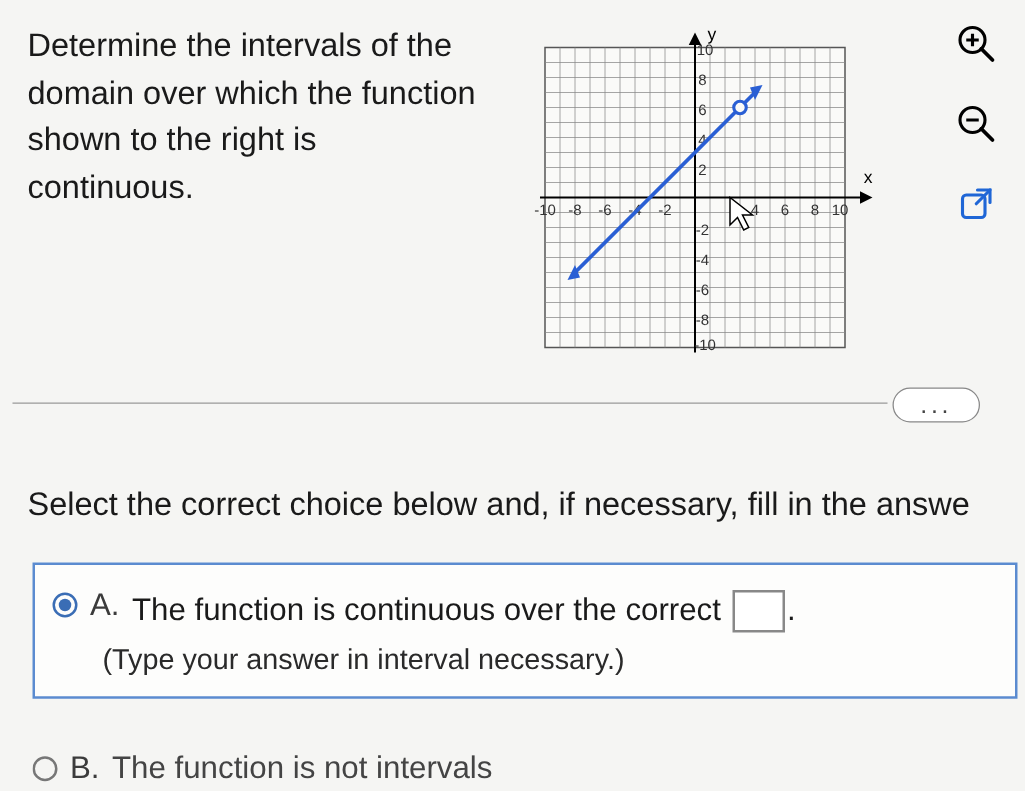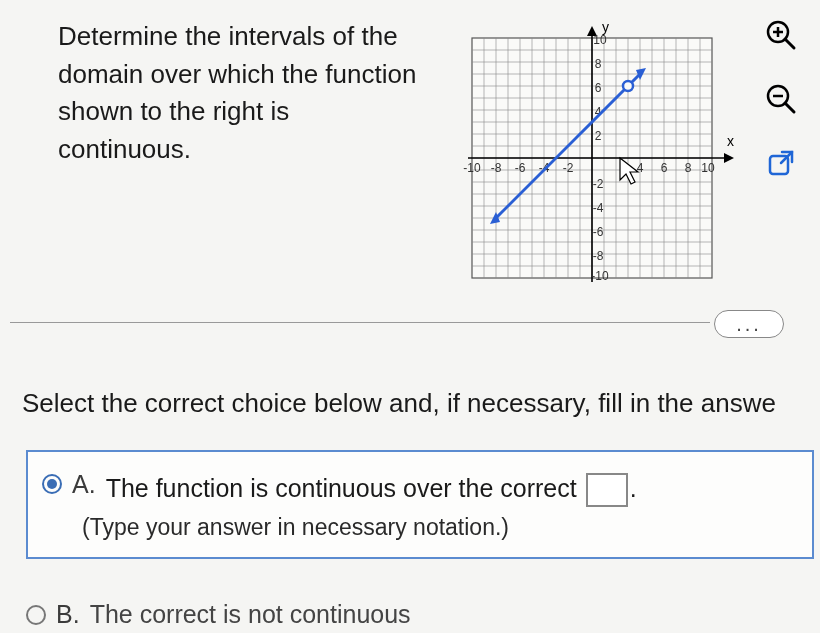--- a/index.html
+++ b/index.html
@@ -13,21 +13,20 @@
       color: #222;
     }
     .content {
       padding: 18px 0 0 22px;
       position: relative;
     }
     .top-row {
       display: flex;
       align-items: flex-start;
       gap: 24px;
-      margin-left: 36px;
     }
     .question-text {
       font-size: 26px;
       line-height: 1.45;
       max-width: 360px;
       color: #1a1a1a;
       font-weight: 400;
     }
     .graph-wrap {
       position: relative;
@@ -303,20 +302,20 @@
 
 <div class="choice-box">
   <div class="choice-row">
     <div class="radio selected"></div>
     <span class="choice-label">A.</span>
     <span class="choice-content">
       <span>The function is continuous over the correct</span>
       <span class="interval-input"></span><span>.</span>
     </span>
   </div>
-  <div class="hint">(Type your answer in necessary notation.)</div>
+  <div class="hint">(Type your answer in interval necessary.)</div>
 </div>
 
 <div class="choice-b-row">
   <div class="radio-b"></div>
   <span class="choice-label">B.</span>
-  <span class="partial-text">The correct is not continuous</span>
+  <span class="partial-text">The function is not intervals</span>
 </div>
 
 </body></html>

